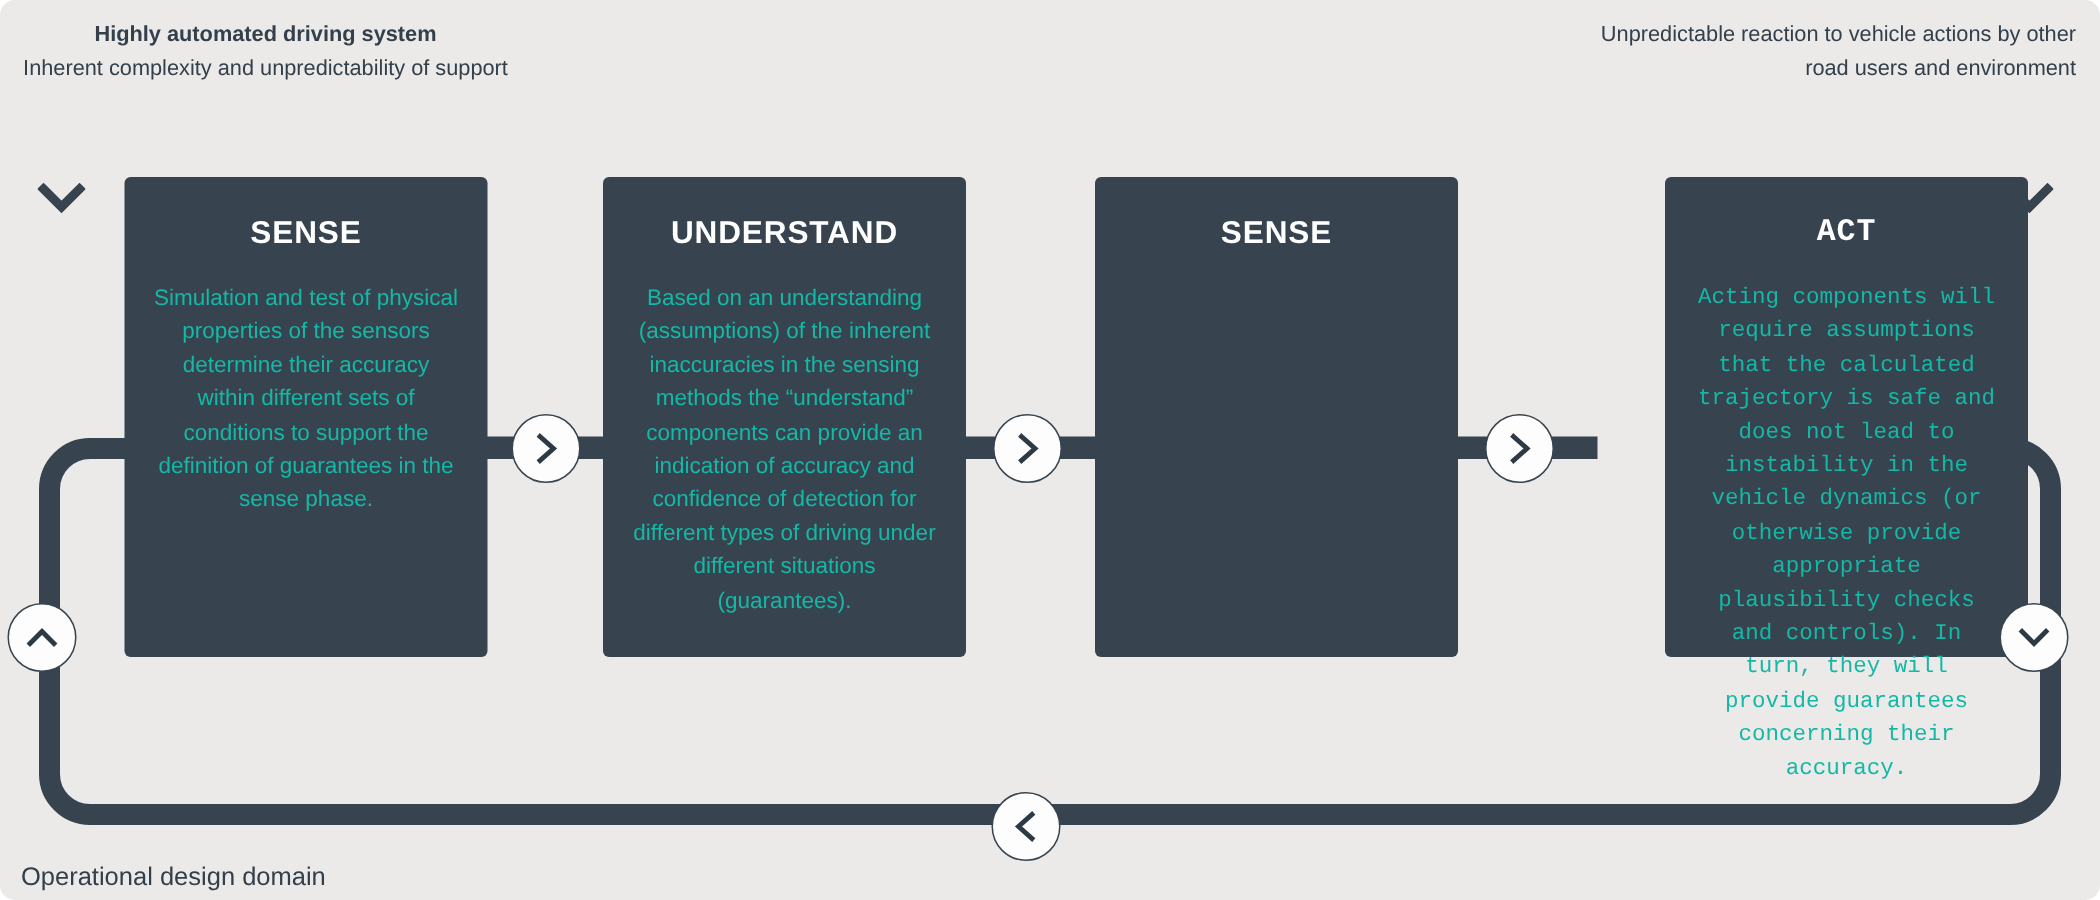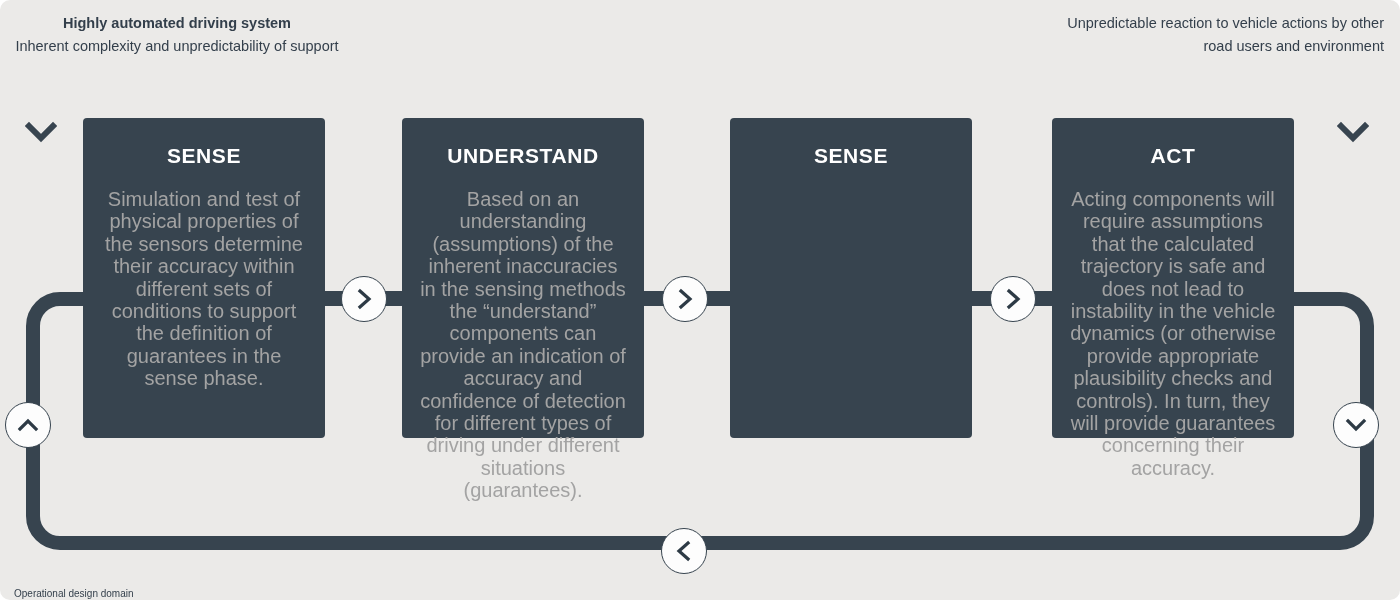--- a/index.html
+++ b/index.html
@@ -69,28 +69,28 @@
     z-index: 5;
   }
   .card .card-title {
     font-size: 21px;
     font-weight: bold;
     letter-spacing: 0.6px;
     line-height: 28px;
     margin: 8px 0 18px 0;
   }
   .card .card-body {
-    font-size: 20px;
+    font-size: 15px;
     line-height: 22.4px;
-    color: #a3a3a3;
+    color: #14b8a6;
   }
   #card-sense      { left: 83px; }
   #card-understand { left: 402px; }
   #card-decide     { left: 730px; }
-  #card-act        { left: 1052px; }
+  #card-act        { left: 1110px; font-family: Liberation Mono, monospace; }
 
   
   .connector-bar {
     position: absolute;
     height: 15px;
     background: #37444F;
     top: 291px;
     z-index: 3;
   }
   .conn1 { left: 320px;  width: 90px; }
@@ -125,22 +125,22 @@
     position: absolute;
     z-index: 8;
   }
   #chev-top-left  { left: 25px;   top: 120px; }
   #chev-top-right { left: 1337px; top: 120px; }
 
   
   .bottom-label {
     position: absolute;
     left: 14px;
-    top: 588px;
-    font-size: 10px;
+    top: 575px;
+    font-size: 17px;
     color: #333F4B;
     z-index: 12;
   }
 </style>
 </head>
 <body>
 
 <div id="canvas">
 
   <div class="annot left">

